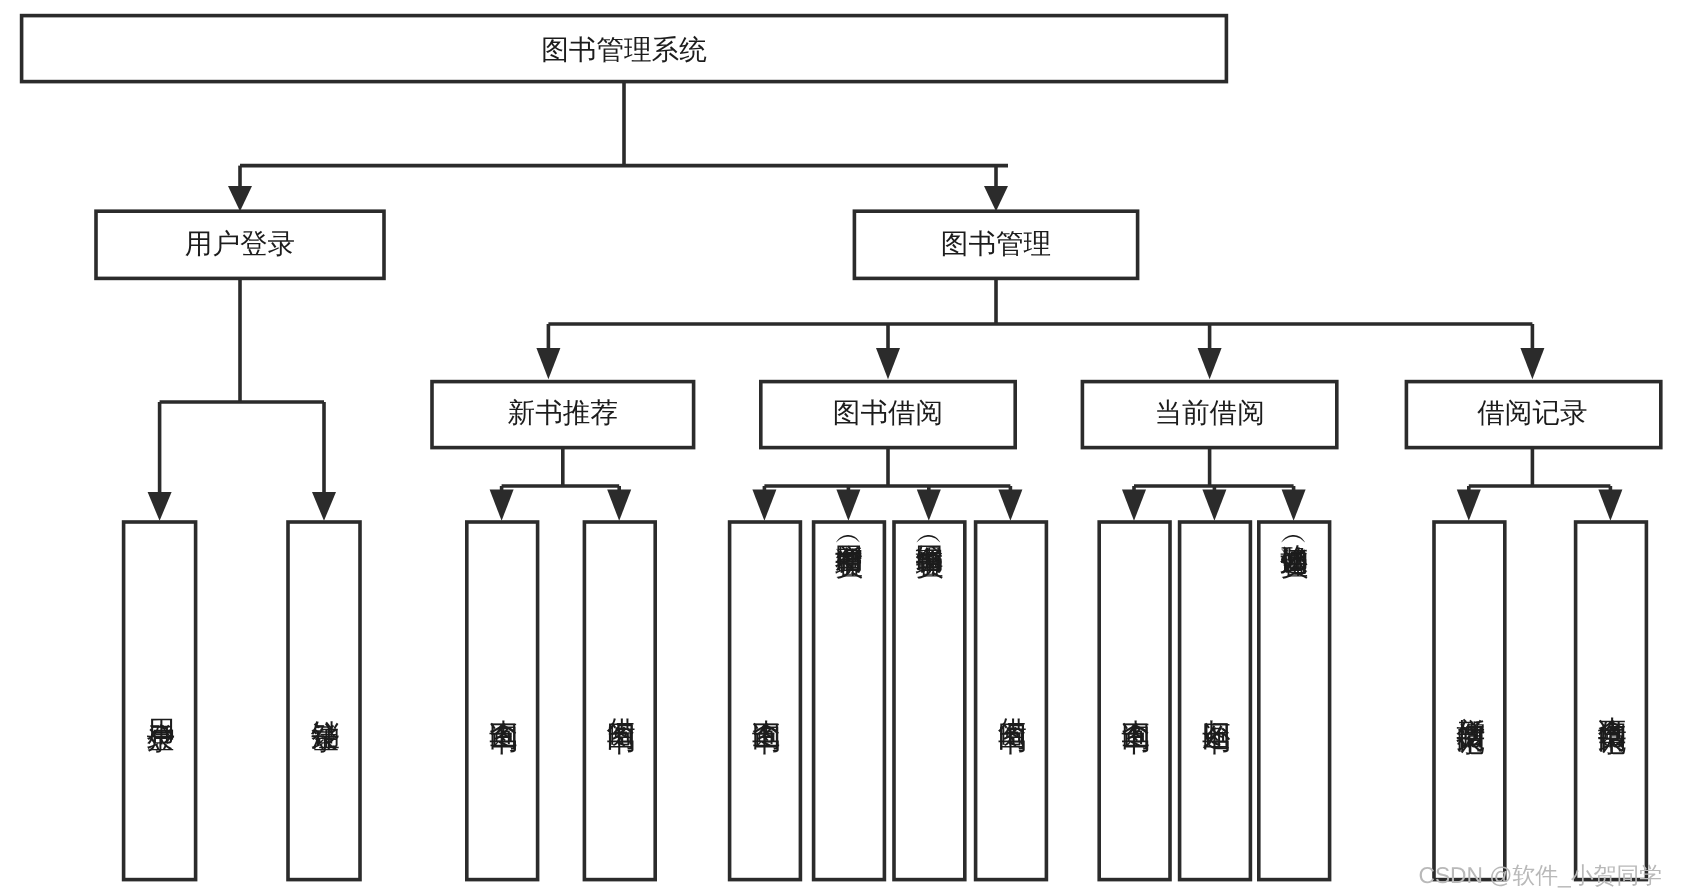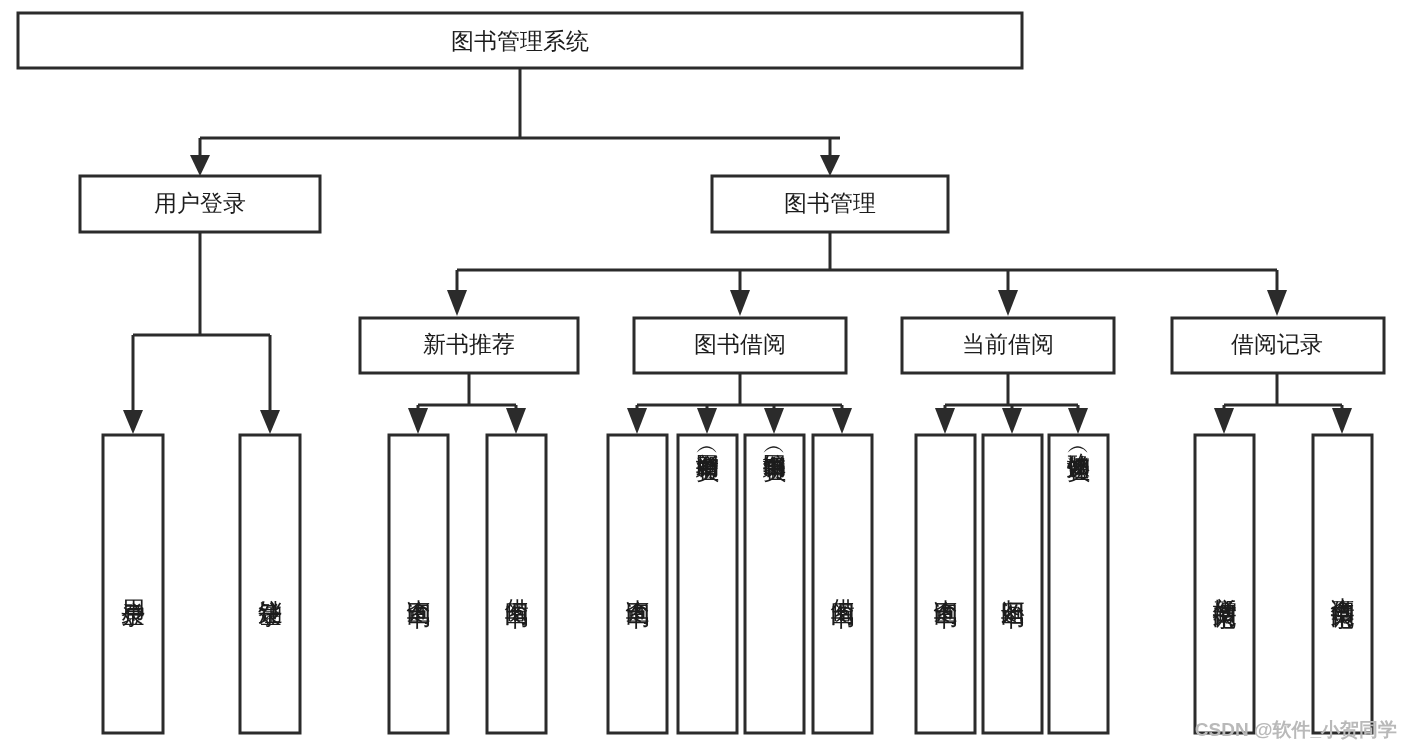--- a/index.html
+++ b/index.html
@@ -44,28 +44,27 @@
   }
   .node-label {
     font-family: "Liberation Sans", "DejaVu Sans", sans-serif;
     fill: #1c1c1c;
     font-size: 23px;
     text-anchor: middle;
     dominant-baseline: middle;
   }
   .watermark {
     position: absolute;
-    right: 8px;
+    right: 20px;
     bottom: 4px;
     font-family: "Liberation Sans", "DejaVu Sans", sans-serif;
     font-size: 19px;
     color: #b9b9b9;
     white-space: nowrap;
     user-select: none;
-    font-weight: bold;
   }
   .vlabel-wrap {
     position: absolute;
     display: flex;
     align-items: center;
     justify-content: center;
     pointer-events: none;
   }
   .vlabel-text {
     writing-mode: vertical-rl;

